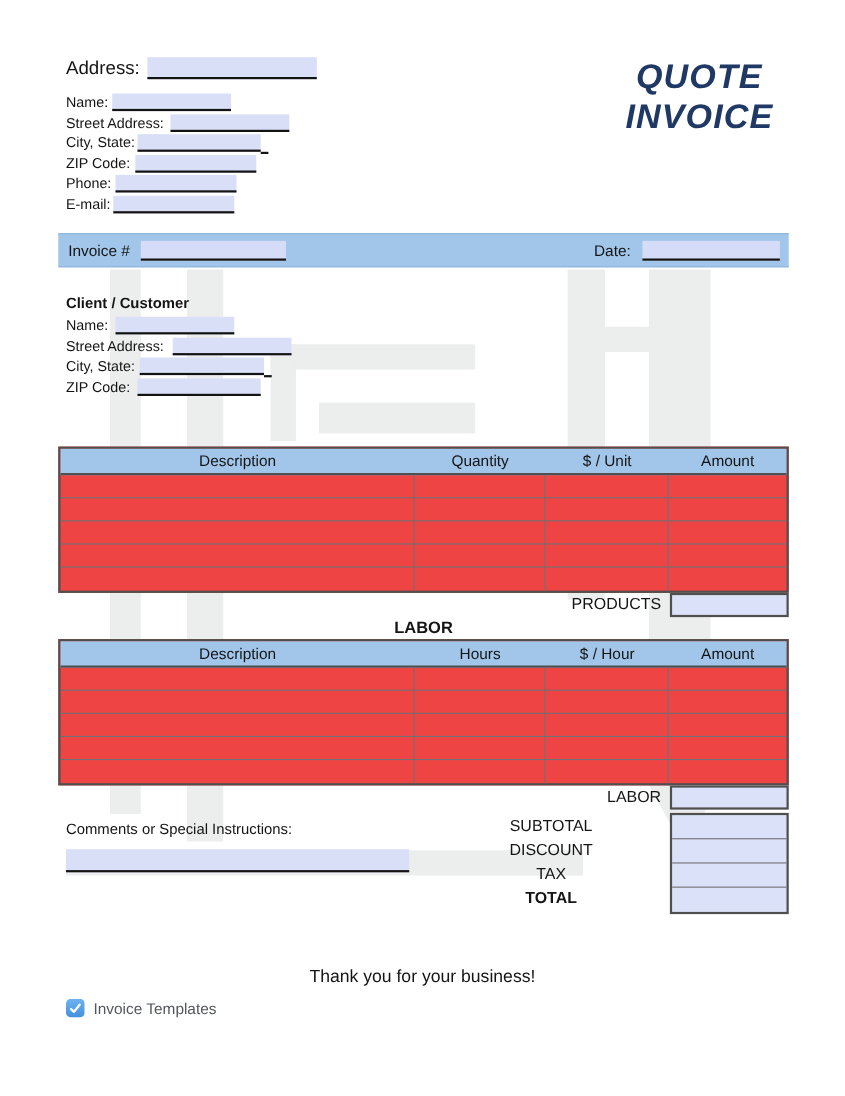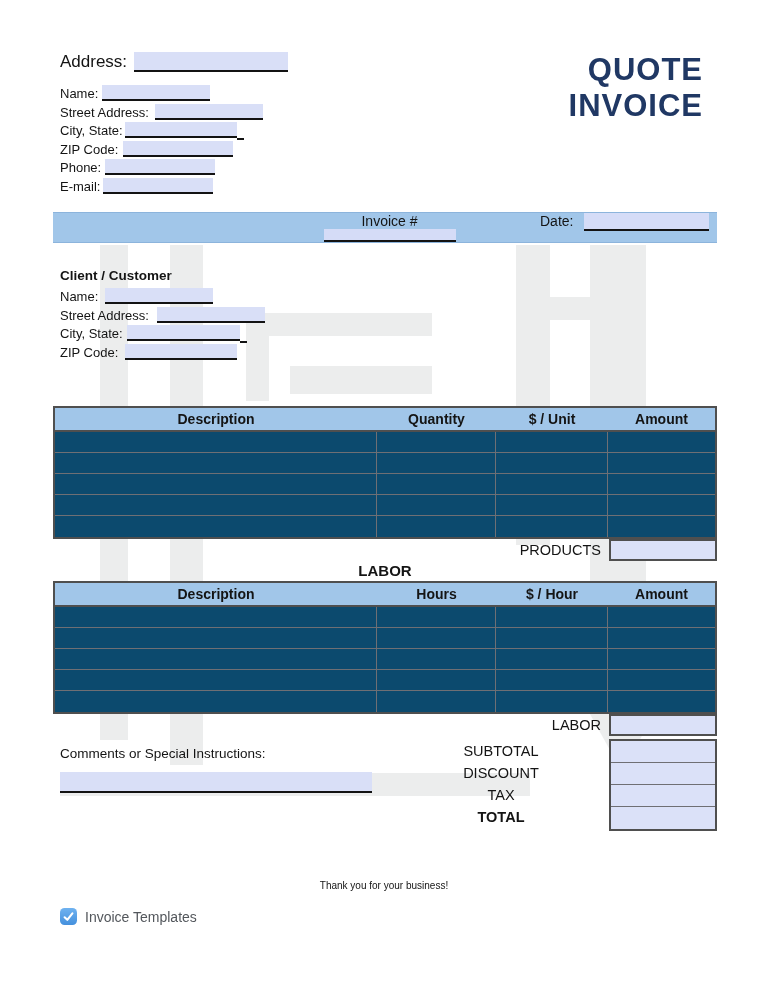--- a/index.html
+++ b/index.html
@@ -20,27 +20,27 @@
   .crow .fbox{position:absolute;top:1px;height:14px;}
   .r-name  .fbox{left:42px;width:108px;}
   .r-street .fbox{left:95px;width:108px;}
   .r-city  .fbox{left:65px;width:112px;}
   .r-zip   .fbox{left:63px;width:110px;}
   .r-email .fbox{left:43px;width:110px;}
   .r-phone .fbox{left:45px;width:110px;}
   .r-city .fbox::after{content:"";position:absolute;right:-7px;bottom:-4px;width:7px;
       border-bottom:2px solid #131313;}
 
-  .doc-title{position:absolute;right:65px;top:52px;text-align:right;
-      font-size:31px;font-weight:bold;line-height:36px;letter-spacing:1px;color:#203864;}
+  .doc-title{position:absolute;right:65px;top:52px;text-align:center;
+      font-size:31px;font-weight:bold;line-height:36px;letter-spacing:1px;color:#203864;font-style:italic;}
 
   
   .invbar{position:absolute;left:53px;top:212px;width:664px;height:31px;background:#a1c6e9;
       border-top:1px solid #8cb4dc;border-bottom:1px solid #8cb4dc;box-sizing:border-box;
-      display:flex;align-items:center;flex-direction:column;}
+      display:flex;align-items:center;}
   .invbar .lbl{font-size:14px;}
   .inv-label{margin-left:9px;}
   .inv-box{width:132px;height:16px;margin-left:10px;background:#d5dcf7;}
   .date-label{position:absolute;left:487px;}
   .date-box{position:absolute;left:531px;width:125px;height:16px;background:#d5dcf7;}
 
   
   .client-title{position:absolute;left:60px;top:268px;font-size:13.5px;font-weight:bold;}
   .client{position:absolute;left:60px;top:287px;width:280px;}
   .c-name  .fbox{left:45px;width:108px;}
@@ -50,21 +50,21 @@
   .c-city .fbox::after{content:"";position:absolute;right:-7px;bottom:-4px;width:7px;
       border-bottom:2px solid #131313;}
 
   .sec-title{position:absolute;width:664px;left:53px;text-align:center;
       font-size:15px;font-weight:bold;}
   .t-products{top:387px;}
   .t-labor{top:562px;}
 
   
   .itable{position:absolute;left:53px;width:664px;border:2px solid #4f4f4f;
-      box-sizing:border-box;background:#0c4a6e;font-weight:bold;}
+      box-sizing:border-box;background:#ef4444;}
   .tbl-products{top:406px;}
   .tbl-labor{top:581px;}
   .ithead{display:flex;height:22px;background:#a1c6e9;border-bottom:2px solid #4f4f4f;}
   .hc{font-size:14px;line-height:22px;text-align:center;}
   .itrow{display:flex;height:21px;box-sizing:border-box;border-bottom:1px solid #6f6f74;}
   .itrow:last-child{border-bottom:none;}
   .tc{box-sizing:border-box;border-right:1px solid #6f6f74;height:100%;}
   .tc:last-child{border-right:none;}
   .w-desc{width:322px;} .w-q{width:119px;} .w-u{width:112px;} .w-a{width:107px;}
 
@@ -87,21 +87,21 @@
 
   .comments-label{position:absolute;left:60px;top:746px;font-size:13.5px;}
   .comments-box{position:absolute;left:60px;top:772px;width:312px;height:21px;
       background:#d9dff7;border-bottom:2px solid #131313;box-sizing:border-box;}
 
   .payment{position:absolute;left:52px;top:812px;display:flex;align-items:flex-end;
       font-size:13.5px;line-height:17px;}
   .pay-box{width:27px;height:15px;margin:0 5px;background:#d9dff7;
       border-bottom:2px solid #131313;}
 
-  .thanks{position:absolute;left:0;top:880px;width:768px;text-align:center;font-size:10px;}
+  .thanks{position:absolute;left:0;top:880px;width:768px;text-align:center;font-size:16px;}
 
   .brand{position:absolute;left:60px;top:908px;display:flex;align-items:center;gap:8px;}
   .brand-text{font-size:14px;color:#53575c;}
 </style>
 </head>
 <body>
 
 <div class="page">
 
   <svg class="wm" width="768" height="996" viewBox="0 0 768 996">

